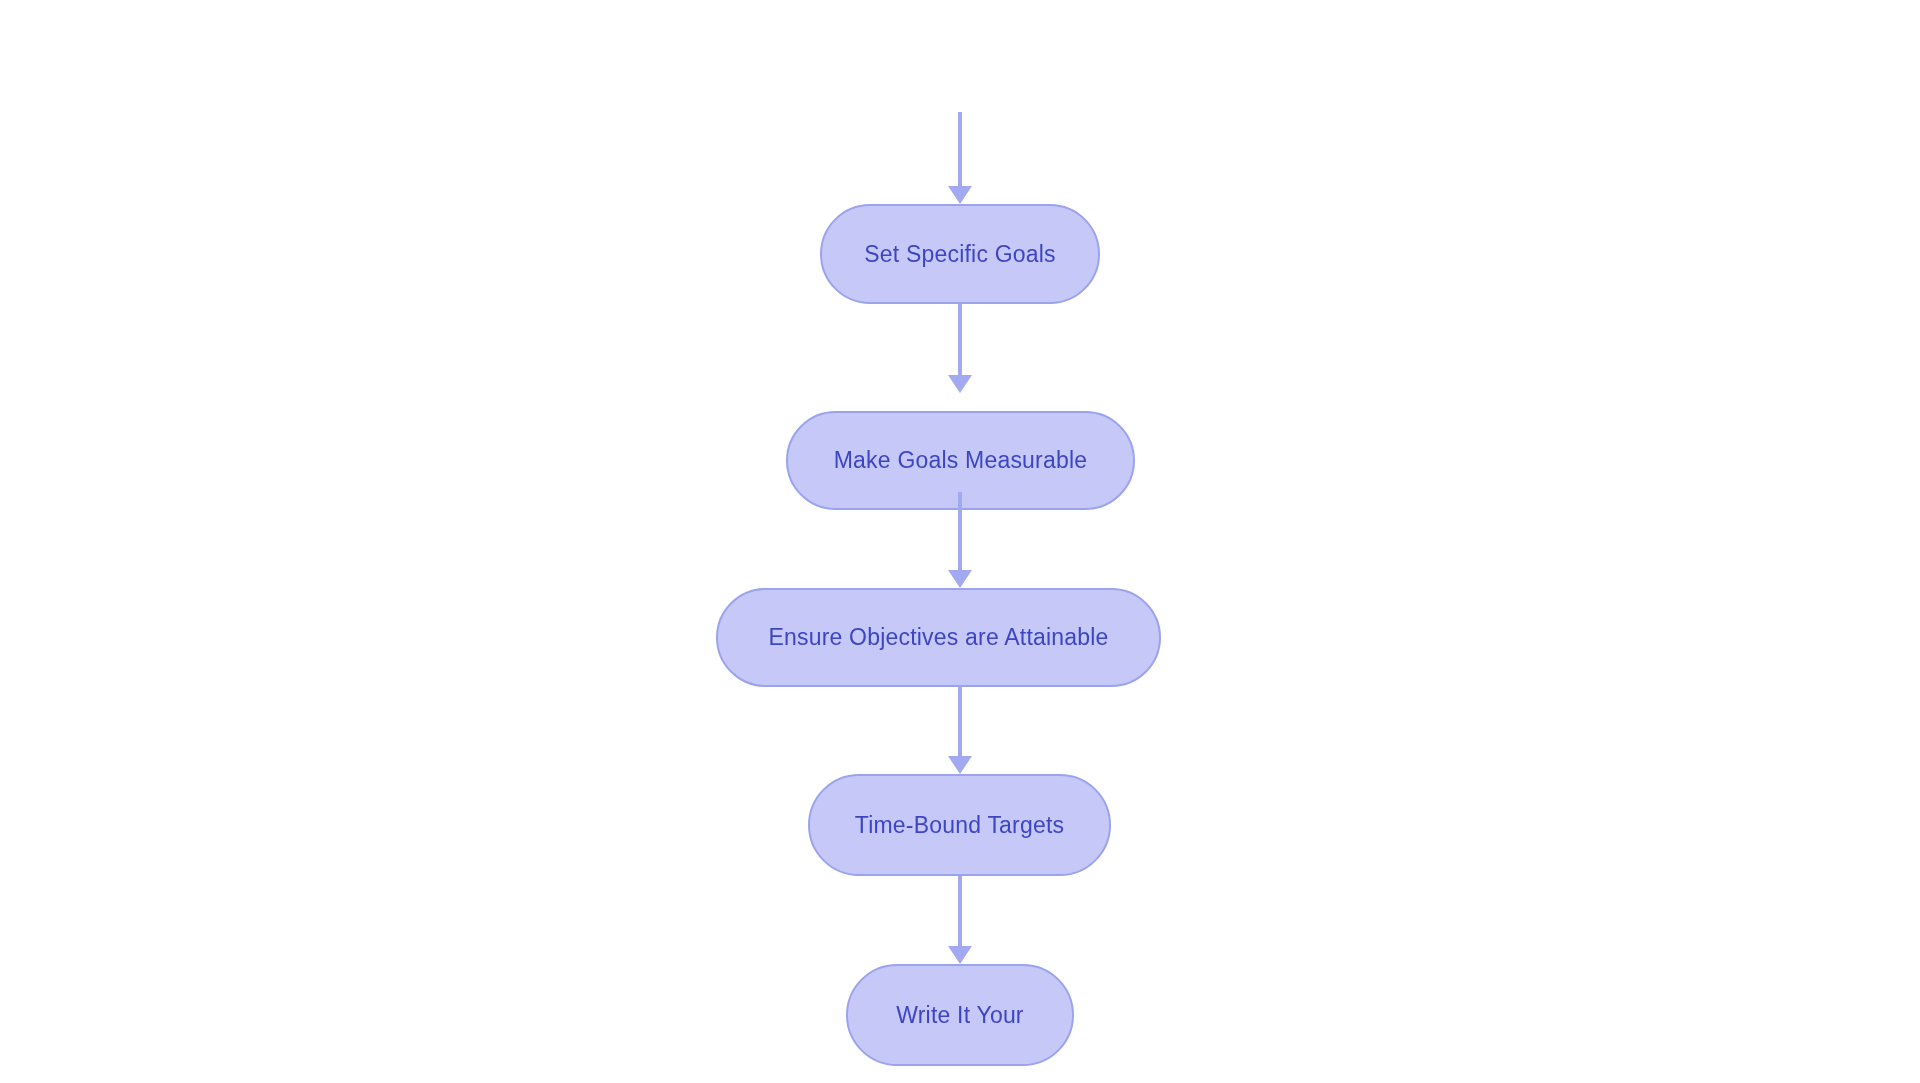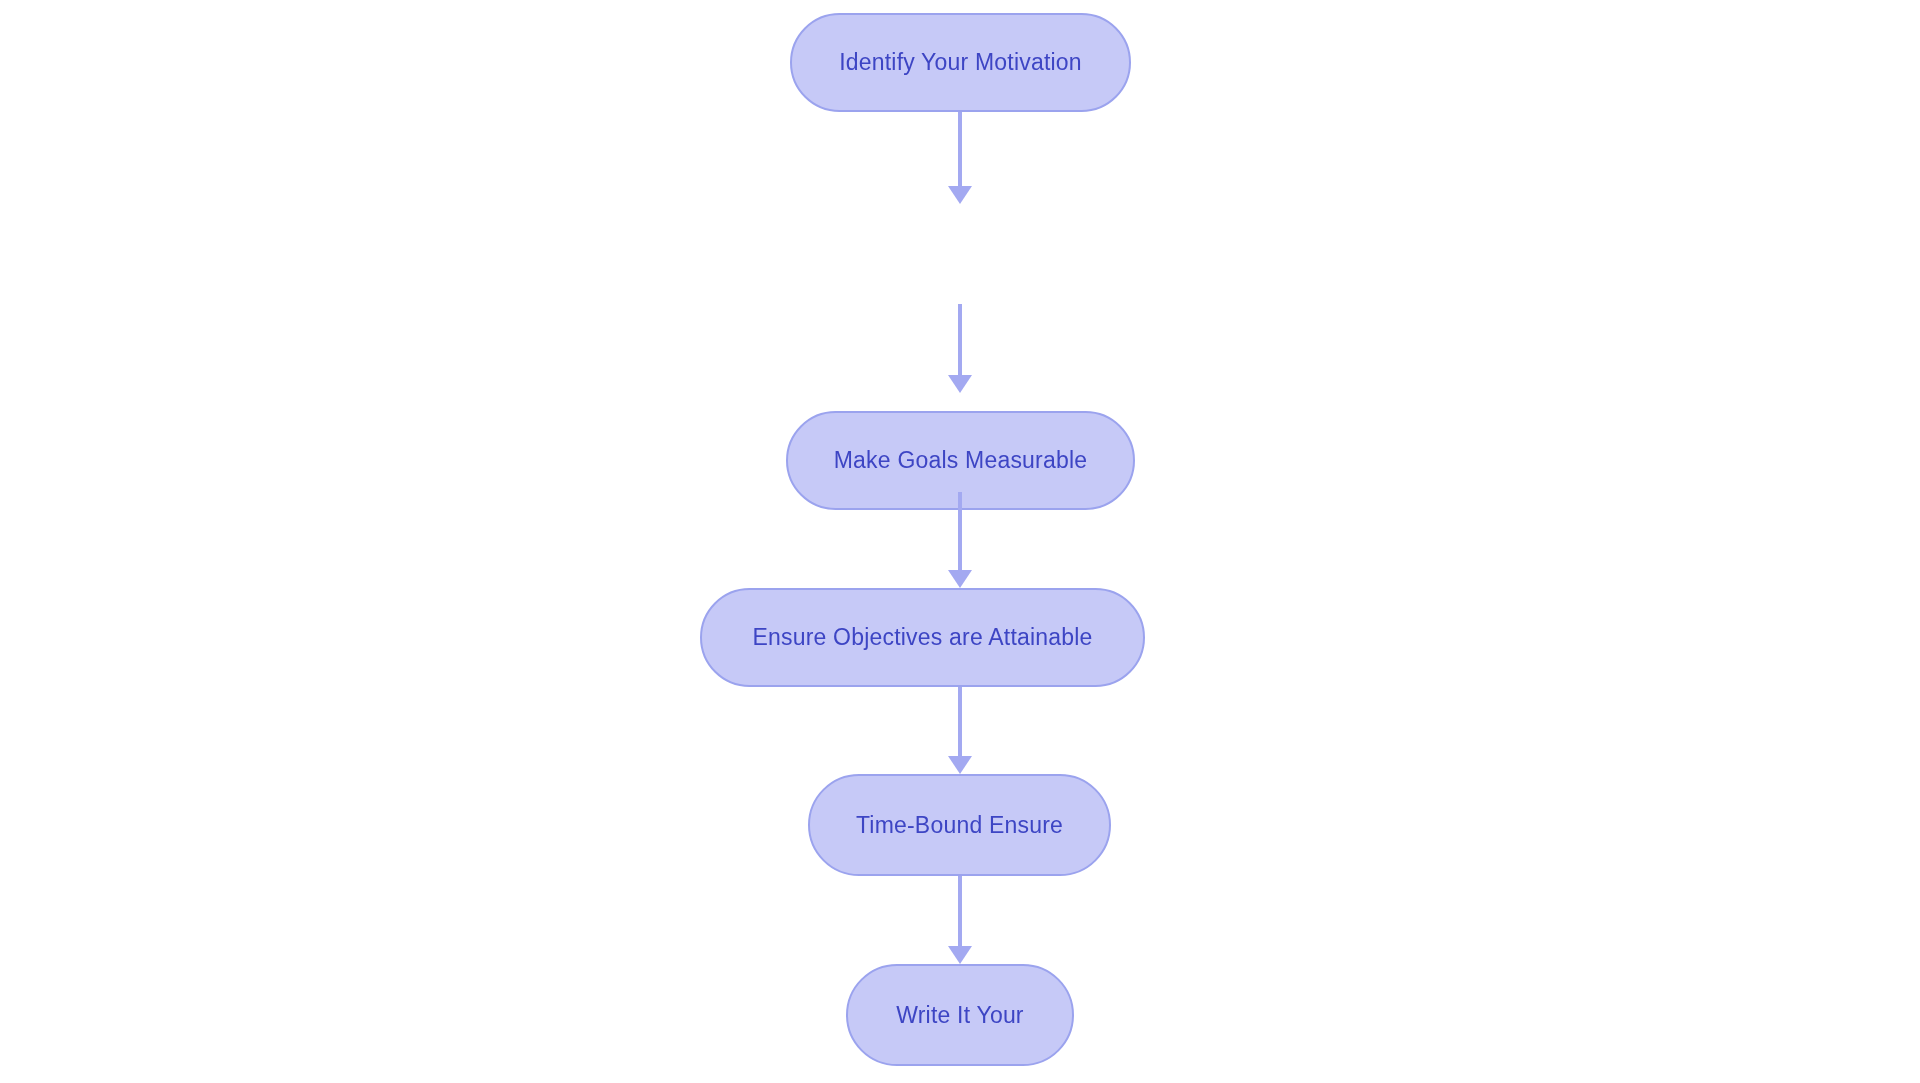--- a/index.html
+++ b/index.html
@@ -60,55 +60,55 @@
     border-left: 12px solid transparent;
     border-right: 12px solid transparent;
     border-top: 18px solid var(--arrow);
   }
 </style>
 </head>
 <body>
 
 <div class="canvas">
 
-  <div class="node" style="left:790px; top:13px;  width:341px; height:99px;">
-    <span class="node-label">Identify Your Motivation</span>
-  </div>
 
   <div class="arrow" style="top:112px; height:92px;">
     <div class="arrow-line"></div>
     <div class="arrow-head"></div>
   </div>
 
+  <div class="node" style="left:820px; top:204px; width:280px; height:100px;">
+    <span class="node-label">Set Specific Goals</span>
+  </div>
 
   <div class="arrow" style="top:304px; height:89px;">
     <div class="arrow-line"></div>
     <div class="arrow-head"></div>
   </div>
 
   <div class="node" style="left:786px; top:411px; width:349px; height:99px;">
     <span class="node-label">Make Goals Measurable</span>
   </div>
 
   <div class="arrow" style="top:492px; height:96px;">
     <div class="arrow-line"></div>
     <div class="arrow-head"></div>
   </div>
 
-  <div class="node" style="left:700px; top:588px; width:445px; height:99px;">
+  <div class="node" style="left:716px; top:588px; width:445px; height:99px;">
     <span class="node-label">Ensure Objectives are Attainable</span>
   </div>
 
   <div class="arrow" style="top:687px; height:87px;">
     <div class="arrow-line"></div>
     <div class="arrow-head"></div>
   </div>
 
   <div class="node" style="left:808px; top:774px; width:303px; height:102px;">
-    <span class="node-label">Time-Bound Ensure</span>
+    <span class="node-label">Time-Bound Targets</span>
   </div>
 
   <div class="arrow" style="top:876px; height:88px;">
     <div class="arrow-line"></div>
     <div class="arrow-head"></div>
   </div>
 
   <div class="node" style="left:846px; top:964px; width:228px; height:102px;">
     <span class="node-label">Write It Your</span>
   </div>

